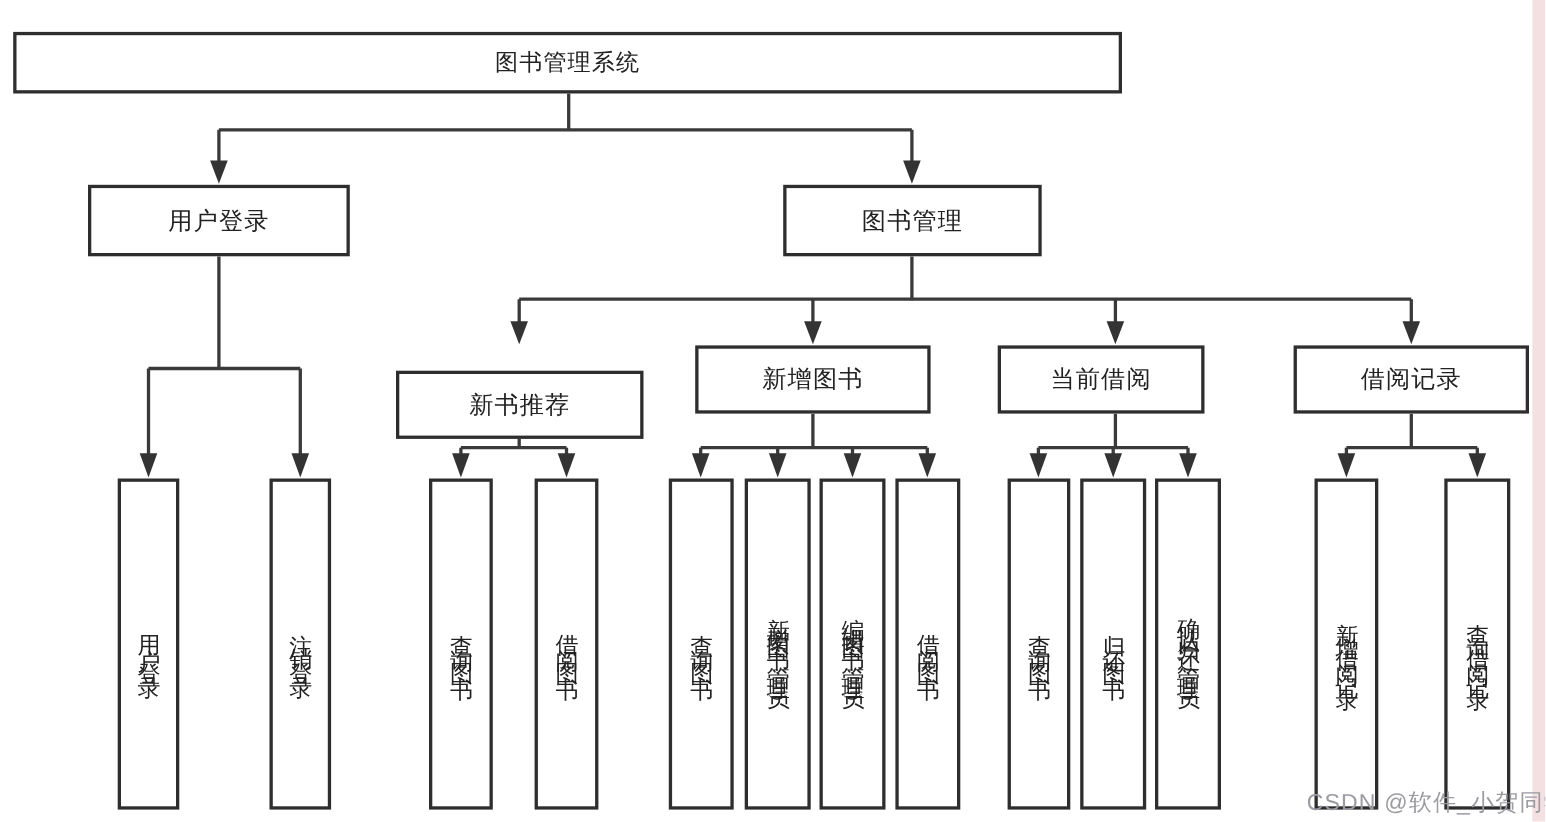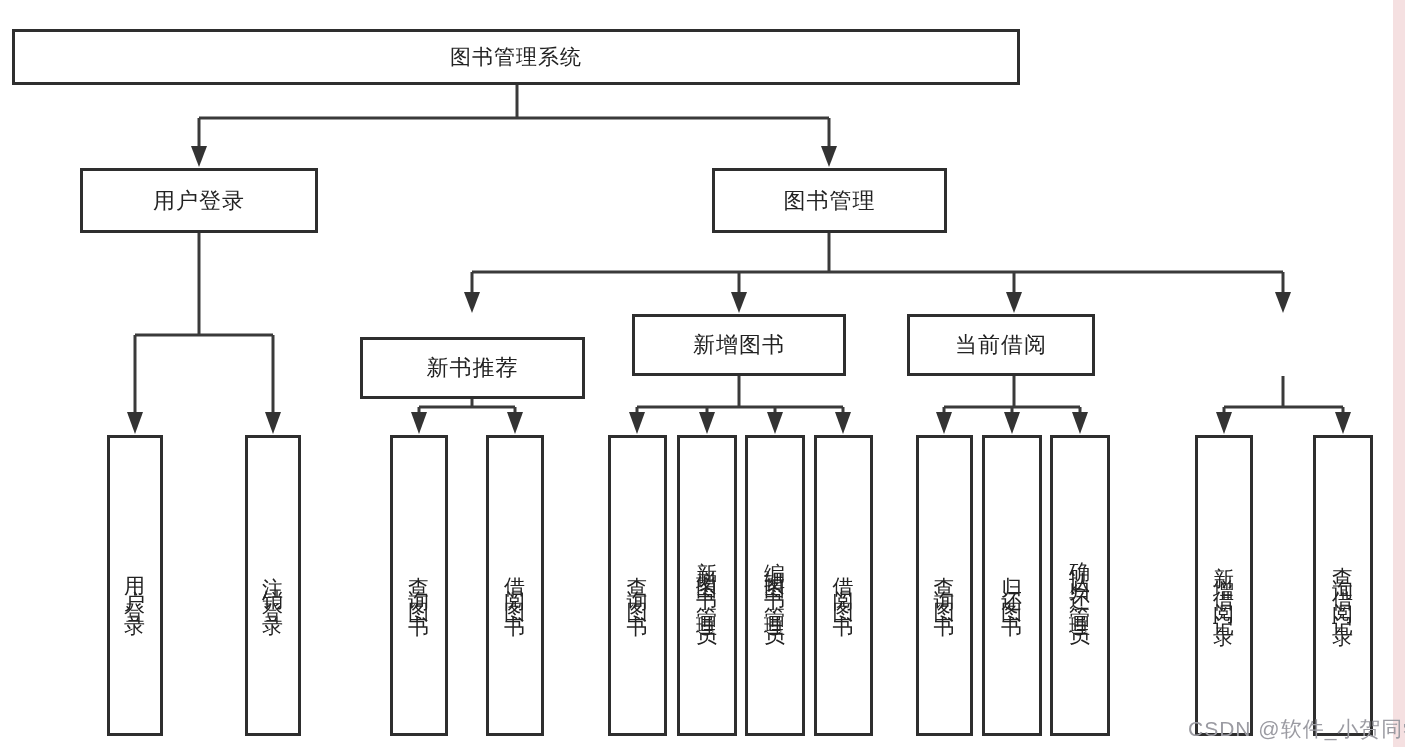--- a/index.html
+++ b/index.html
@@ -102,20 +102,21 @@
   </svg>
 
   <div class="node h-node root-node" style="left:12px; top:29px; width:1008px; height:56px;">图书管理系统</div>
 
   <div class="node h-node" style="left:80px; top:168px; width:238px; height:65px;">用户登录</div>
   <div class="node h-node" style="left:712px; top:168px; width:235px; height:65px;text-align:center;">图书管理</div>
 
   <div class="node h-node" style="left:360px; top:314px; width:225px; height:62px;margin-top:23px;">新书推荐</div>
   <div class="node h-node" style="left:632px; top:314px; width:214px; height:62px;">新增图书</div>
   <div class="node h-node" style="left:907px; top:314px; width:188px; height:62px;">当前借阅</div>
+  <div class="node h-node" style="left:1176px; top:314px; width:214px; height:62px;">借阅记录</div>
 
   <div class="node leaf" style="left:107px; width:56px;">用户登录</div>
   <div class="node leaf" style="left:245px; width:56px;">注销登录</div>
 
   <div class="node leaf" style="left:390px; width:58px;">查询图书</div>
   <div class="node leaf" style="left:486px; width:58px;">借阅图书</div>
 
   <div class="node leaf" style="left:608px; width:59px;">查询图书</div>
   <div class="node leaf long" style="left:677px; width:60px;">新增图书（管理员）</div>
   <div class="node leaf long" style="left:745px; width:60px;">编辑图书（管理员）</div>

